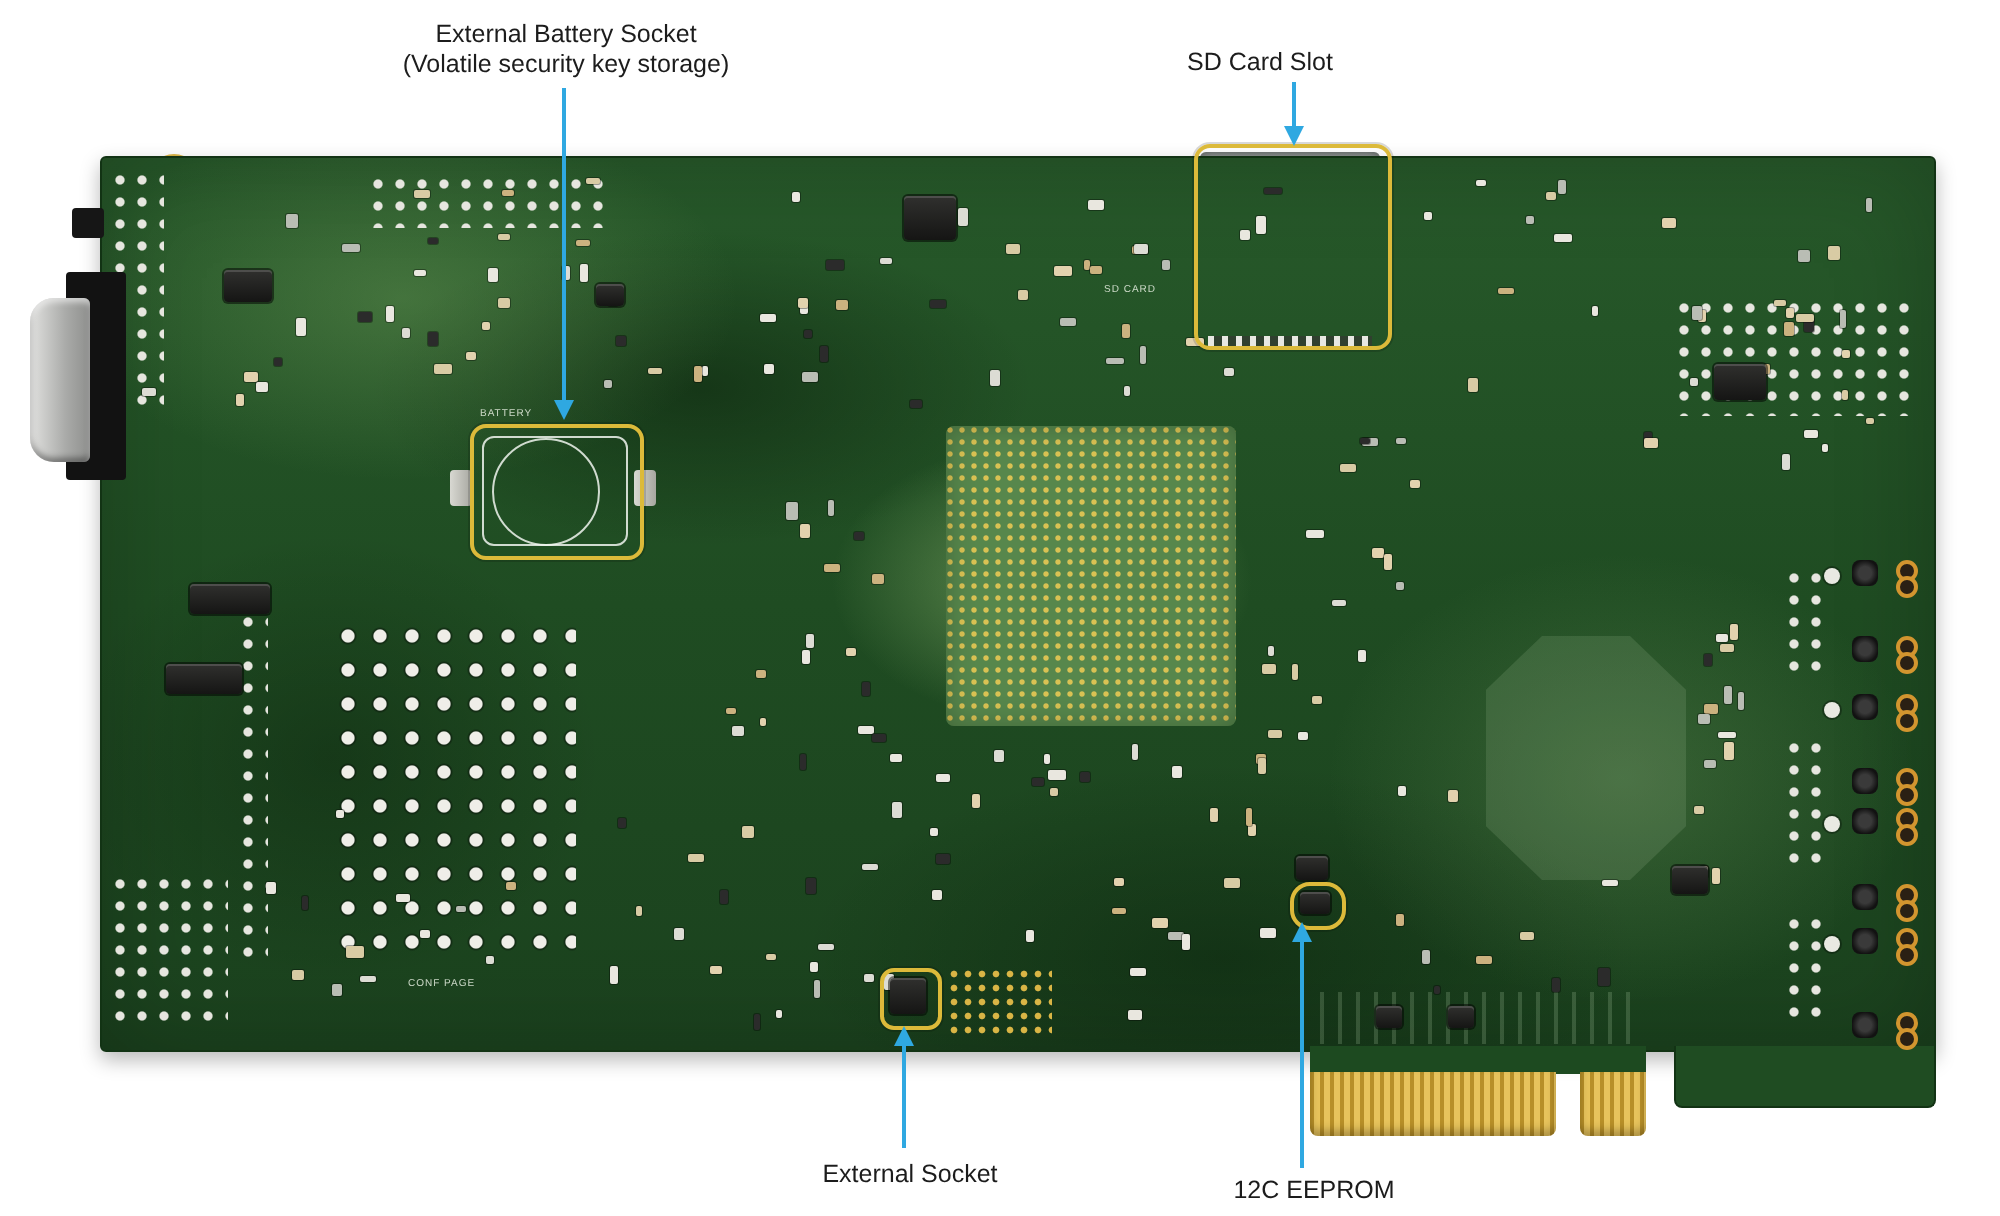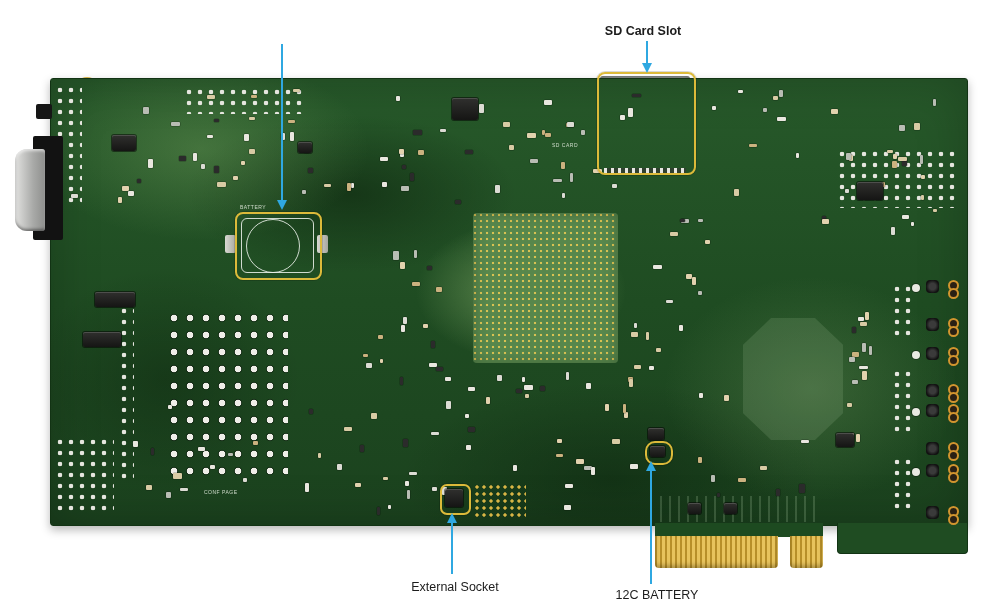--- a/index.html
+++ b/index.html
@@ -397,35 +397,37 @@
       <div class="chip" style="left: 452px; top: 98px; width: 26px; height: 22px; z-index: 3;"></div>
       <div class="chip" style="left: 857px; top: 182px; width: 26px; height: 18px; z-index: 3;"></div>
       <div class="chip" style="left: 688px; top: 503px; width: 13px; height: 11px; z-index: 3;"></div>
       <div class="chip" style="left: 724px; top: 503px; width: 13px; height: 11px; z-index: 3;"></div>
       <div class="chip" style="left: 836px; top: 433px; width: 18px; height: 14px; z-index: 3;"></div>
       <div class="chip" style="left: 298px; top: 142px; width: 14px; height: 11px; z-index: 3;"></div>
       <div class="chip" style="left: 648px; top: 428px; width: 16px; height: 12px; z-index: 3;"></div>
     </div>
 
   <div class="callout-text" style="left:163px;top:10px;width:240px;">
+    <div>External Battery Socket</div>
+    <div>(Volatile security key storage)</div>
   </div>
   <div class="lead" style="left:281px;top:44px;height:158px;"></div>
   <div class="arrow-down" style="left:277px;top:200px;"></div>
 
-  <div class="callout-text" style="left:563px;top:24px;width:160px;font-weight:bold;">
+  <div class="callout-text" style="left:550px;top:24px;width:160px;">
     <span>SD Card Slot</span>
   </div>
   <div class="lead" style="left:646px;top:41px;height:23px;"></div>
   <div class="arrow-down" style="left:642px;top:63px;"></div>
 
   <div class="arrow-up" style="left:447px;top:513px;"></div>
   <div class="lead" style="left:451px;top:522px;height:52px;"></div>
   <div class="callout-text" style="left:375px;top:580px;width:160px;">
     <span>External Socket</span>
   </div>
 
   <div class="arrow-up" style="left:646px;top:461px;"></div>
   <div class="lead" style="left:650px;top:470px;height:114px;"></div>
   <div class="callout-text" style="left:577px;top:588px;width:160px;">
-    <span>12C BATTERY</span>
+    <span>12C EEPROM</span>
   </div>
 
 </div>
 
 </body></html>

